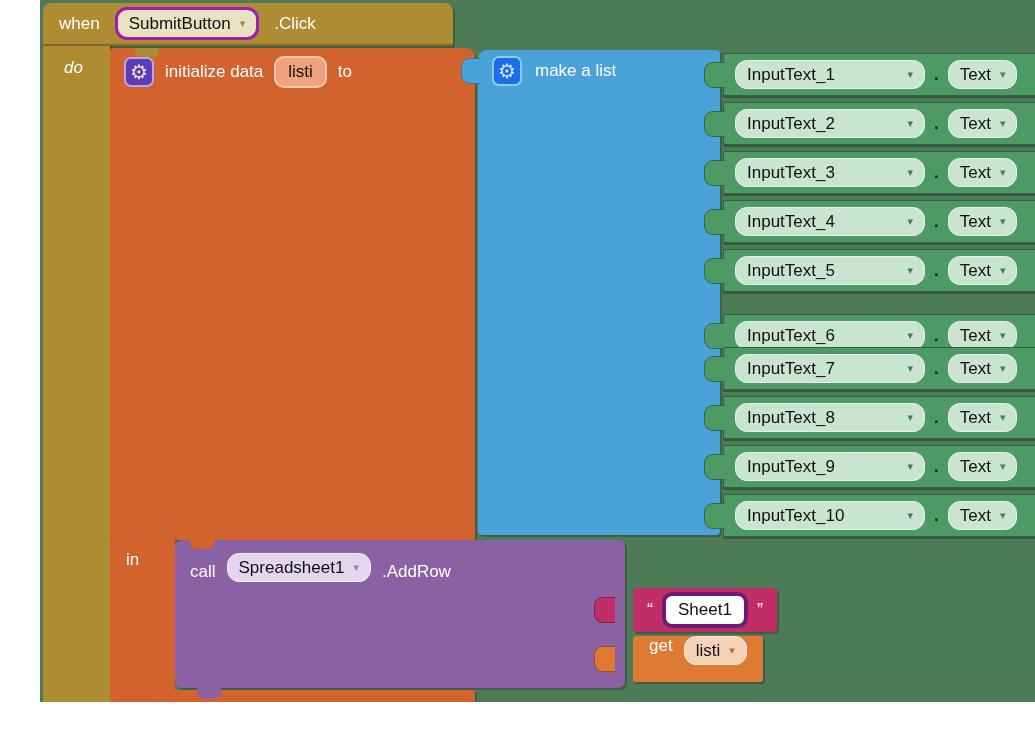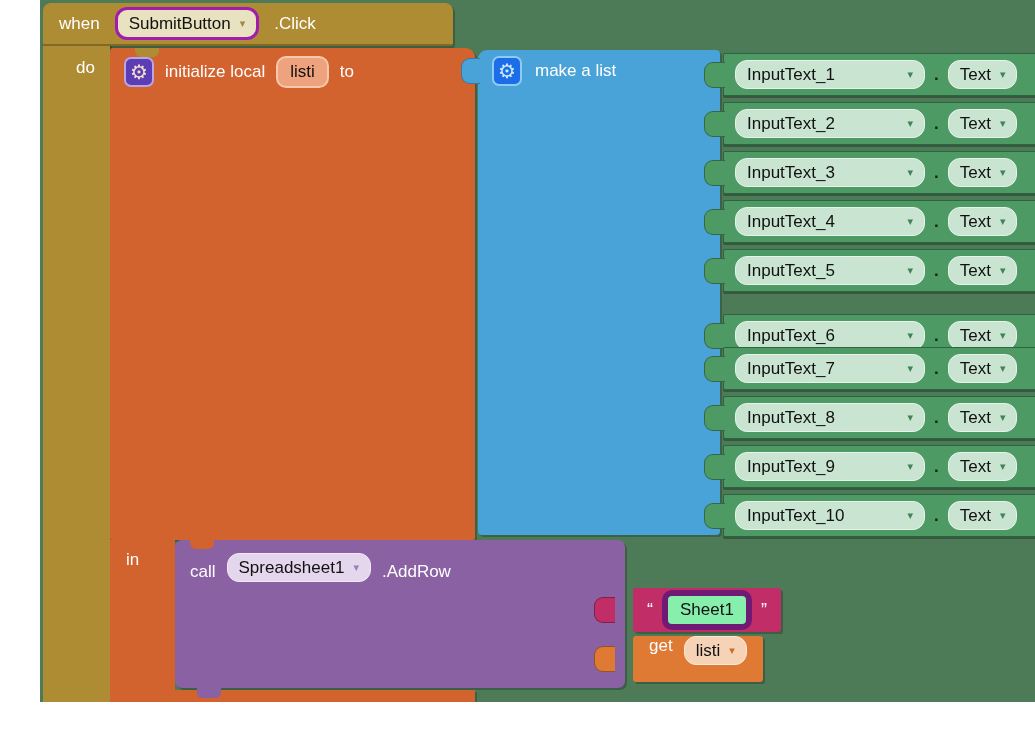--- a/index.html
+++ b/index.html
@@ -38,21 +38,21 @@
   .when-header {
     left:3px; top:3px; width:410px; height:43px; background:#ad8c33;
     border-radius:8px 8px 2px 2px; box-shadow:2px 2px 0 rgba(0,0,0,.22);
     display:flex; align-items:center; gap:15px; padding-left:16px; z-index:1;
     border-bottom:2px solid rgba(0,0,0,.25);
   }
   .when-gutter { left:3px; top:46px; width:67px; height:682px; background:#ad8c33; z-index:1;
     box-shadow:2px 0 0 rgba(0,0,0,.18); }
   .when-bottom { left:3px; top:702px; width:413px; height:26px; background:#ad8c33;
     border-radius:0 0 8px 10px; z-index:1; box-shadow:2px 2px 0 rgba(0,0,0,.22); }
-  .do-label { left:36px; top:58px; z-index:2; }
+  .do-label { left:24px; top:58px; z-index:2;font-style:italic; }
   .dd-cream { background:#e9e2c0; border:3px solid #a21caf; }
   .dd-cream .arrow { color:#9b8a4a; }
 
   
   .init-main { left:70px; top:48px; width:365px; height:492px; background:#d2622e;
     border-radius:4px 9px 2px 2px; z-index:2; box-shadow:2px 2px 0 rgba(0,0,0,.2); }
   .init-top-notch { left:95px; top:48px; background:#ad8c33; z-index:3; }
   .init-header { left:84px; top:54px; height:36px; gap:11px; z-index:3; }
   .gear-purple { background:#5b3db6; border:2px solid #b9a5e6; color:#f4ddcb; }
   .field-salmon { background:#efa27e; border:2px solid #f6c9ad; }
@@ -92,21 +92,21 @@
   .param-label { left:135px; width:406px; text-align:right; z-index:5; }
   .call-bottom-bump { left:157px; top:688px; width:24px; height:10px; background:#8a62a4;
     border-radius:0 0 5px 5px; z-index:5; }
 
   
   .text-wrap { left:574px; top:588px; z-index:6; }
   .text-body { margin-left:19px; height:44px; background:#c12d66; border-radius:3px;
     display:flex; align-items:center; gap:9px; padding:0 14px;
     box-shadow:2px 2px 0 rgba(0,0,0,.22); }
   .text-wrap .plug { background:#c12d66; top:9px; }
-  .field-pink { background:#86efac; border:6px solid #701a75; }
+  .field-pink { background:#ffffff; border:4px solid #701a75; }
   .quote { color:#fff; font-size:18px; }
 
   
   .get-wrap { left:574px; top:636px; z-index:6; }
   .get-body { margin-left:19px; height:46px; background:#de7a33; border-radius:3px;
     display:flex; align-items:flex-start; gap:11px; padding:0 16px;
     box-shadow:2px 2px 0 rgba(0,0,0,.22); }
   .get-wrap .plug { background:#de7a33; top:10px; }
   .dd-peach { background:#f6d3b7; border:1px solid #fbe9d8; }
   .dd-peach .arrow { color:#cf6b25; }
@@ -125,21 +125,21 @@
     <span class="white">.Click</span>
   </div>
   <div class="abs when-gutter"></div>
   <div class="abs when-bottom"></div>
   <span class="abs do-label white">do</span>
 
   <div class="abs init-main"></div>
   <div class="notch init-top-notch"></div>
   <div class="abs row init-header">
     <span class="gear gear-purple">⚙</span>
-    <span class="white">initialize local</span>
+    <span class="white">initialize data</span>
     <span class="field field-salmon">listi</span>
     <span class="white">to</span>
   </div>
   <div class="abs in-gutter"></div>
   <span class="abs in-label white">in</span>
   <div class="abs init-bottom"></div>
   <div class="abs init-bottom-bump"></div>
 
   <div class="abs list-body"></div>
   <div class="abs list-tab"></div>

